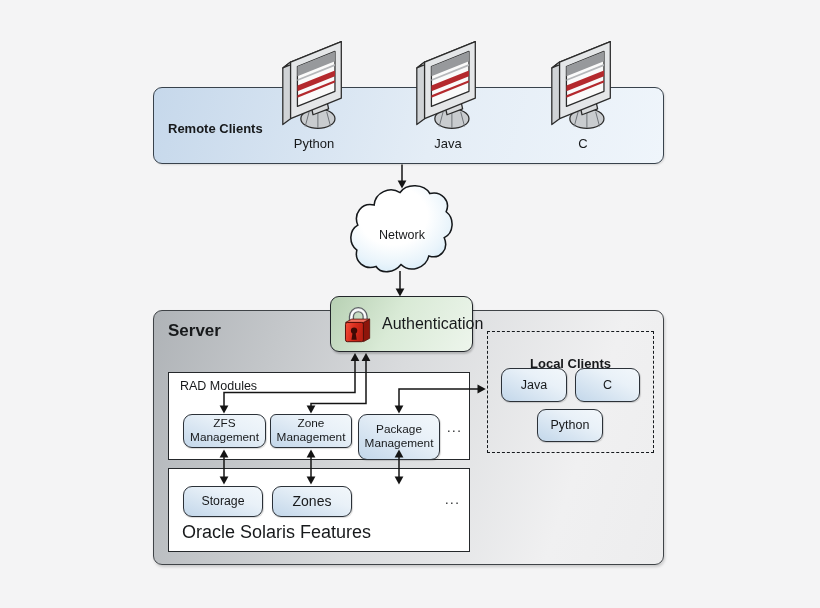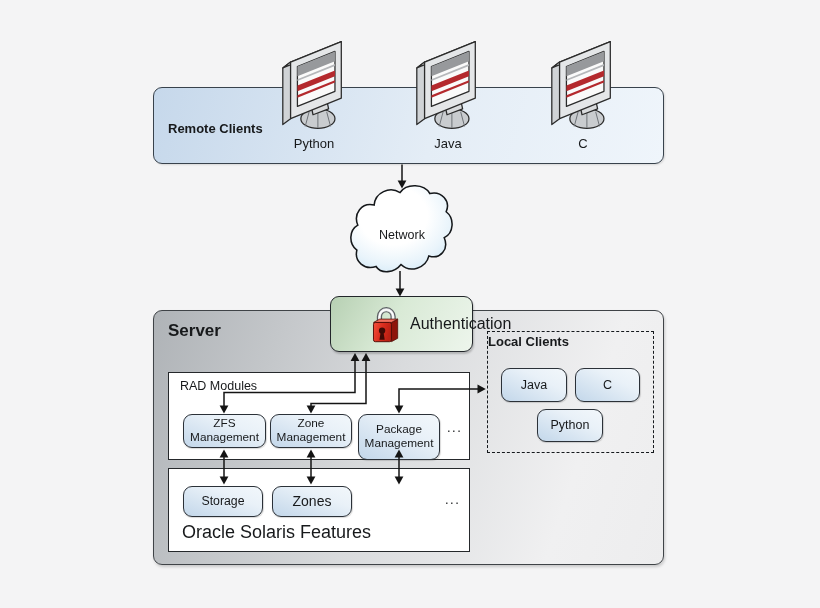--- a/index.html
+++ b/index.html
@@ -8,21 +8,21 @@
     font-family:"Liberation Sans", sans-serif;
     color:#17191b;
     -webkit-font-smoothing:antialiased;
   }
   .canvas{
     position:relative;
     width:820px;height:608px;
     background:#f4f4f5;
     overflow:hidden;
   }
-  .panel{position:absolute;box-sizing:border-box;padding-left:28px;}
+  .panel{position:absolute;box-sizing:border-box;}
 
   
   .remote{
     left:153px;top:87px;width:511px;height:77px;
     border:1.4px solid #38424c;border-radius:9px;
     background:linear-gradient(105deg,#c6d8eb 0%,#e4edf6 55%,#eff5fb 100%);
     z-index:1;
     box-shadow:1px 1px 2px rgba(0,0,0,.12);
   }
   .remote-title{position:absolute;left:14px;top:33px;font-weight:bold;font-size:13px;}
@@ -79,21 +79,21 @@
     z-index:3;
     box-shadow:0.5px 1px 1px rgba(0,0,0,.15);
   }
   .ellipsis{position:absolute;font-size:13px;letter-spacing:1.5px;z-index:3;}
 
   
   .local{
     left:487px;top:331px;width:167px;height:122px;
     border:1.6px dashed #14181c;z-index:2;
   }
-  .local-title{position:absolute;top:2px;left:0;width:100%;font-weight:bold;font-size:13px;}
+  .local-title{position:absolute;top:24px;left:0;width:100%;text-align:center;font-weight:bold;font-size:13px;}
 
   .connectors{position:absolute;left:0;top:0;z-index:5;pointer-events:none;}
   .hidden-defs{position:absolute;width:0;height:0;overflow:hidden;}
 </style>
 </head>
 <body>
 
 <svg class="hidden-defs" aria-hidden="true">
   <defs>
     <linearGradient id="lockgrad" x1="0" y1="0" x2="1" y2="0.3">
@@ -173,21 +173,21 @@
     </svg>
     <span class="auth-label">Authentication</span>
   </div>
 
   <div class="panel rad">
     <span class="rad-title">RAD Modules</span>
   </div>
   <div class="bluebox" style="left:183px;top:414px;width:83px;height:34px;">
     <span>ZFS Management</span>
   </div>
-  <div class="bluebox" style="left:270px;top:414px;width:82px;height:34px;">
+  <div class="bluebox" style="left:270px;top:414px;width:82px;height:34px;border-radius:6px;">
     <span>Zone Management</span>
   </div>
   <div class="bluebox" style="left:358px;top:414px;width:82px;height:46px;">
     <span>Package Management</span>
   </div>
   <span class="ellipsis" style="left:447px;top:420px;">...</span>
 
   <div class="panel features">
     <span class="features-title">Oracle Solaris Features</span>
   </div>

